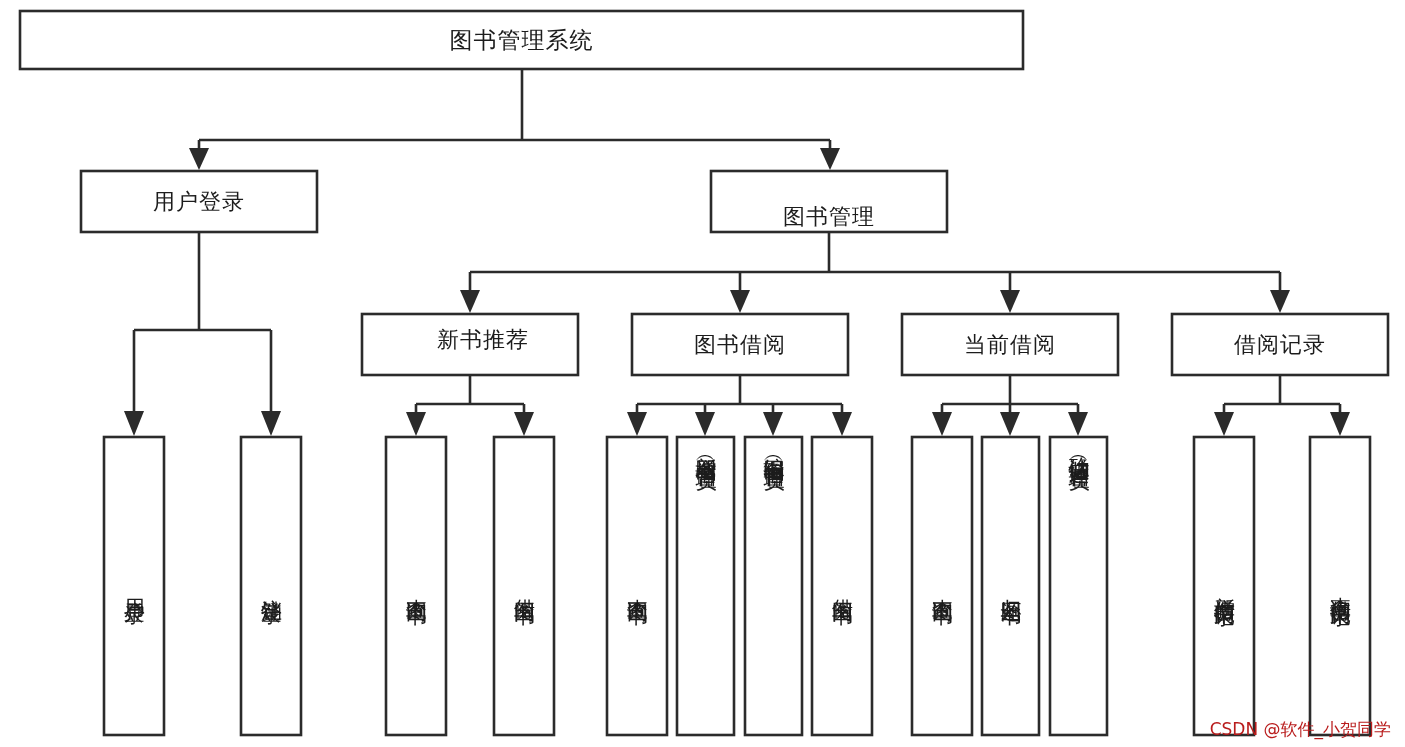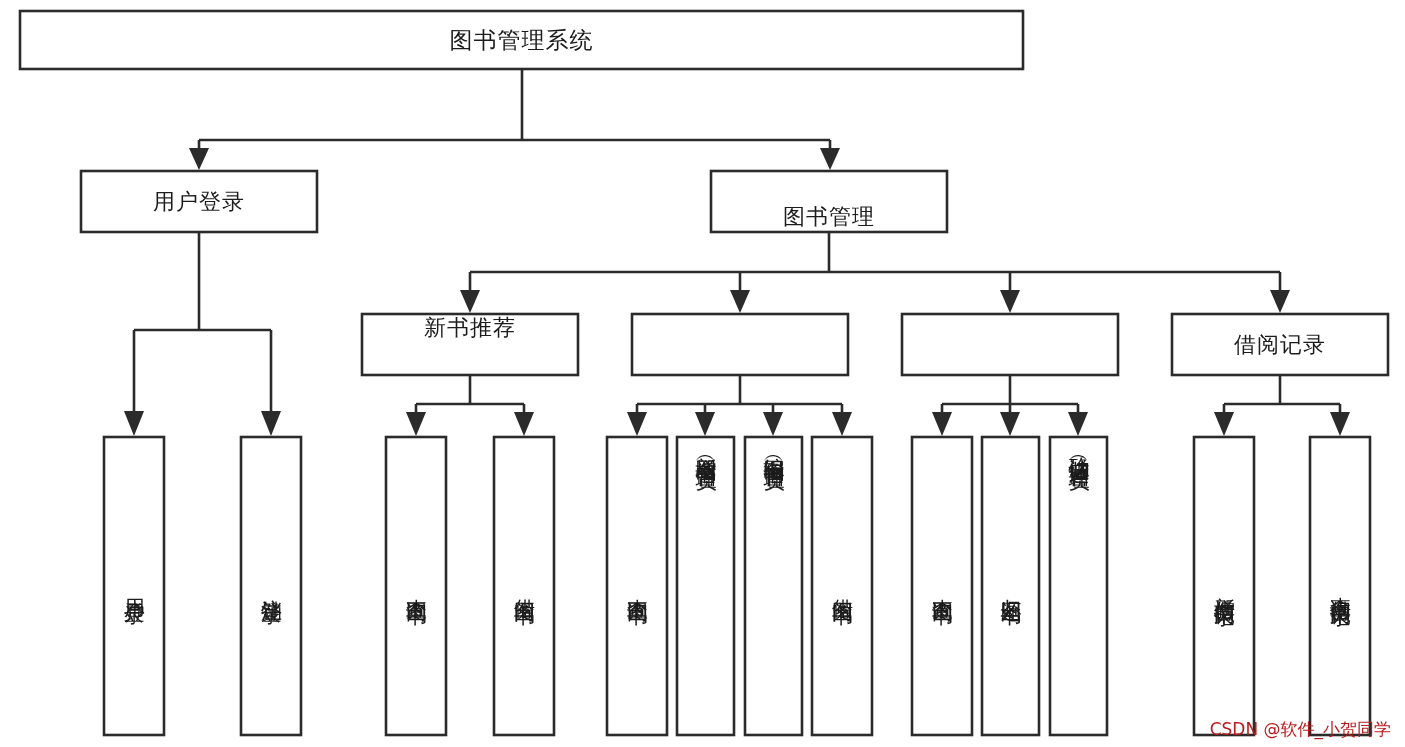--- a/index.html
+++ b/index.html
@@ -186,25 +186,31 @@
   </div>
 
   <div class="hlabel-wrap" style="left:81px; top:171px; width:236px; height:61px;">
     <span class="hlabel-text">用户登录</span>
   </div>
 
   <div class="hlabel-wrap" style="left:711px; top:171px; width:236px; height:61px;align-items:flex-end;">
     <span class="hlabel-text">图书管理</span>
   </div>
 
-  <div class="hlabel-wrap" style="left:362px; top:302px; width:216px; height:51px;">
+  <div class="hlabel-wrap" style="left:362px; top:314px; width:216px; height:51px;padding-left:13px;">
     <span class="hlabel-text">新书推荐</span>
   </div>
 
-
+  <div class="hlabel-wrap" style="left:632px; top:314px; width:216px; height:61px;">
+    <span class="hlabel-text">图书借阅</span>
+  </div>
+
+  <div class="hlabel-wrap" style="left:902px; top:314px; width:216px; height:61px;">
+    <span class="hlabel-text">当前借阅</span>
+  </div>
 
   <div class="hlabel-wrap" style="left:1172px; top:314px; width:216px; height:61px;">
     <span class="hlabel-text">借阅记录</span>
   </div>
 
   <div class="vlabel-wrap" style="left:104px; top:437px; width:60px; height:298px;">
     <span class="vlabel-text">用户登录</span>
   </div>
   <div class="vlabel-wrap" style="left:241px; top:437px; width:60px; height:298px;">
     <span class="vlabel-text">注销登录</span>

